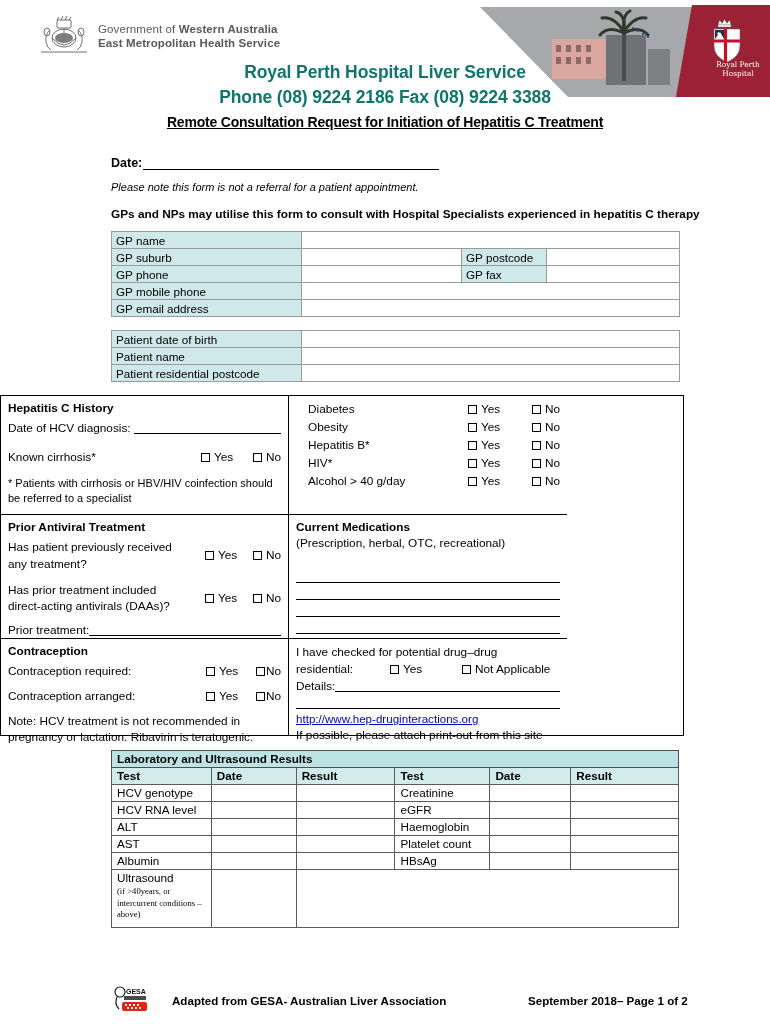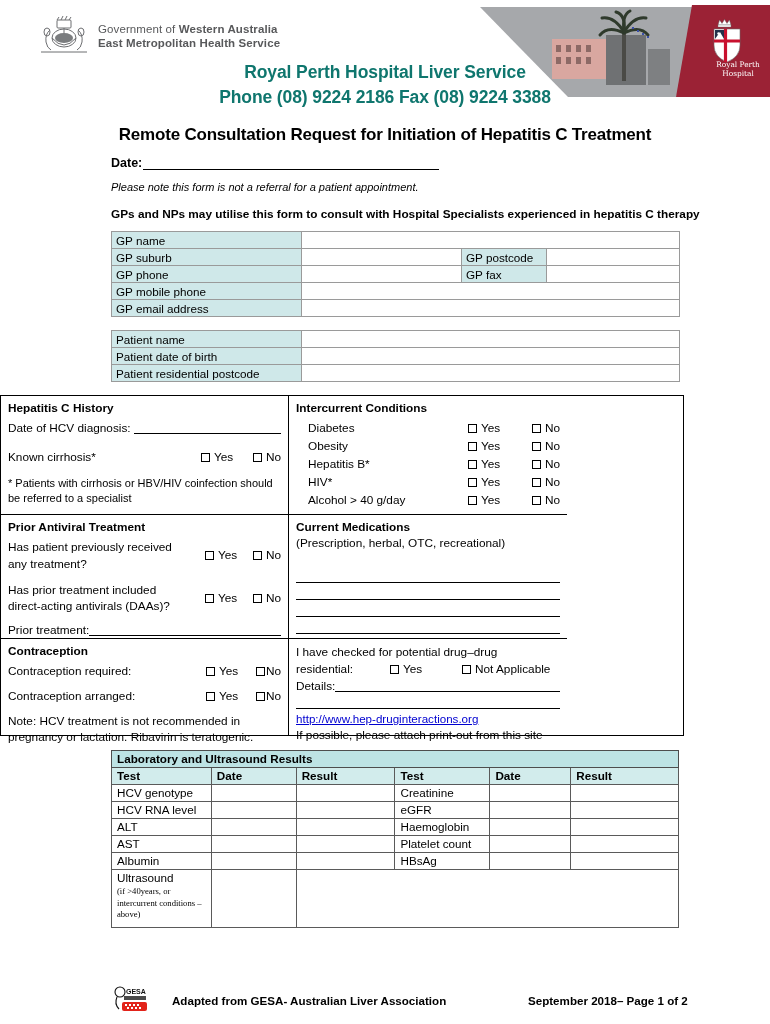--- a/index.html
+++ b/index.html
@@ -40,24 +40,25 @@
   .title-red {
     color: #0f766e;
     font-weight: bold;
     font-size: 17.5px;
     line-height: 1.42;
     letter-spacing: -.1px;
   }
   .title-black {
     color: #000;
     font-weight: bold;
-    font-size: 17px;
+    font-size: 14px;
     line-height: 1.5;
-    margin-top: 12px;
+    margin-top: 2px;
     letter-spacing: -.2px;
+    text-decoration: underline;
   }
 
   
   .body-area { position: absolute; left: 0; top: 152px; width: 770px; }
 
   .date-row {
     margin-left: 111px; margin-top: 4px;
     font-size: 12.5px; font-weight: bold;
     display: flex; align-items: center;
   }
@@ -294,26 +295,26 @@
     <tr>
       <td class="lbl">GP email address</td>
       <td colspan="3"></td>
     </tr>
   </tbody>
     </table>
 
   <table class="tbl pt-table">
     <tbody>
         <tr>
+      <td class="lbl">Patient date of birth</td>
+      <td></td>
+    </tr>
+    <tr>
       <td class="lbl" style="width:190px">Patient name</td>
       <td style="width:378px"></td>
-    </tr>
-    <tr>
-      <td class="lbl">Patient date of birth</td>
-      <td></td>
     </tr>
     <tr>
       <td class="lbl">Patient residential postcode</td>
       <td></td>
     </tr>
   </tbody>
     </table>
 
   <div class="panel">
 
@@ -369,21 +370,20 @@
           <span class="opt" style="width:50px"><span class="cbx"></span><span>Yes</span></span>
           <span class="opt"><span class="cbx" style="margin-right:1px"></span><span>No</span></span>
         </div>
         <div class="txt">Note: HCV treatment is not recommended in pregnancy or lactation. Ribavirin is teratogenic.</div>
       </div>
     </div>
 
     <div class="col-r">
 
       <div class="sect" style="height:118px">
-        <div class="sect-hd">Intercurrent Conditions</div>
         <div class="inter-row">
           <span class="nm">Diabetes</span>
           <span class="y opt"><span class="cbx"></span><span>Yes</span></span>
           <span class="opt"><span class="cbx"></span><span>No</span></span>
         </div>
         <div class="inter-row">
           <span class="nm">Obesity</span>
           <span class="y opt"><span class="cbx"></span><span>Yes</span></span>
           <span class="opt"><span class="cbx"></span><span>No</span></span>
         </div>

